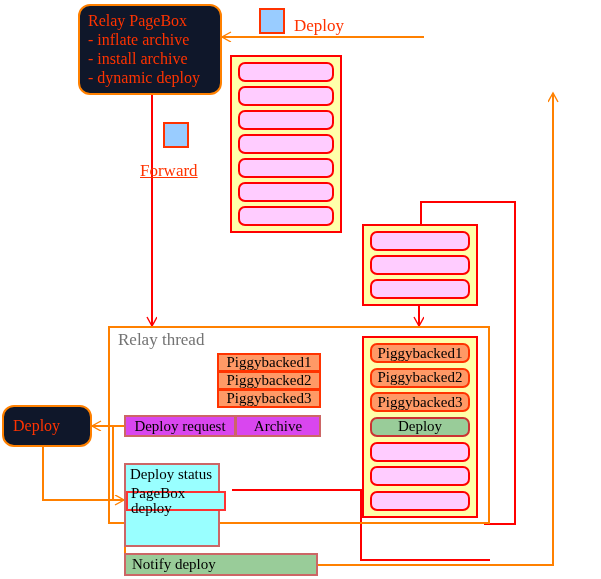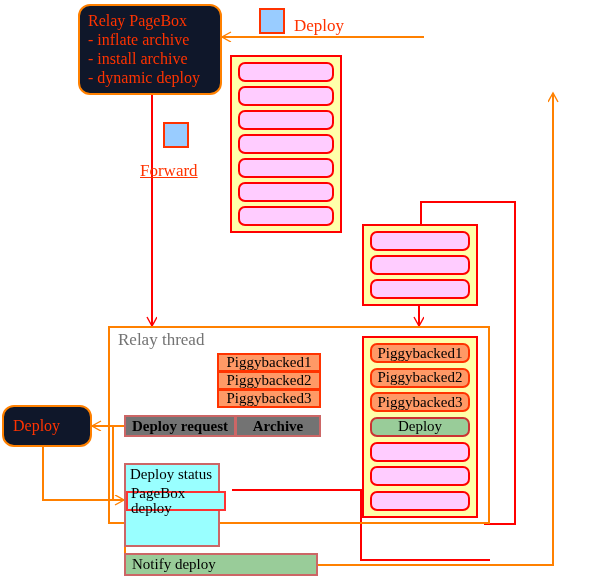--- a/index.html
+++ b/index.html
@@ -31,21 +31,21 @@
   .slot.deploy{background:#99cc99;border-color:#cc3333;}
 
   
   .frame{border:2px solid #ff8000;background:transparent;box-sizing:border-box;}
   .frame-title{position:absolute;color:#737373;font-size:17px;line-height:18px;}
 
   
   .flat{box-sizing:border-box;border:2px solid;font-size:15px;line-height:1;
         display:flex;align-items:center;color:#000;}
   .flat.piggy{background:#ff9966;border-color:#ff3300;justify-content:center;}
-  .flat.green{background:#737373;border-color:#cc6666;justify-content:center;font-weight:bold;}
+  .flat.green{background:#d946ef;border-color:#cc6666;justify-content:center;}
   .flat.cyan{background:#99ffff;border-color:#cc6666;}
   .flat.greenleft{background:#99cc99;border-color:#cc6666;justify-content:flex-start;padding-left:6px;}
   .pbstatus{box-sizing:border-box;border:2px solid #ff3333;background:#99ffff;
             font-size:15px;line-height:1;display:flex;align-items:center;
             padding-left:3px;color:#000;}
   .cyan-label{position:absolute;font-size:15px;color:#000;}
 </style>
 </head>
 <body>
 

